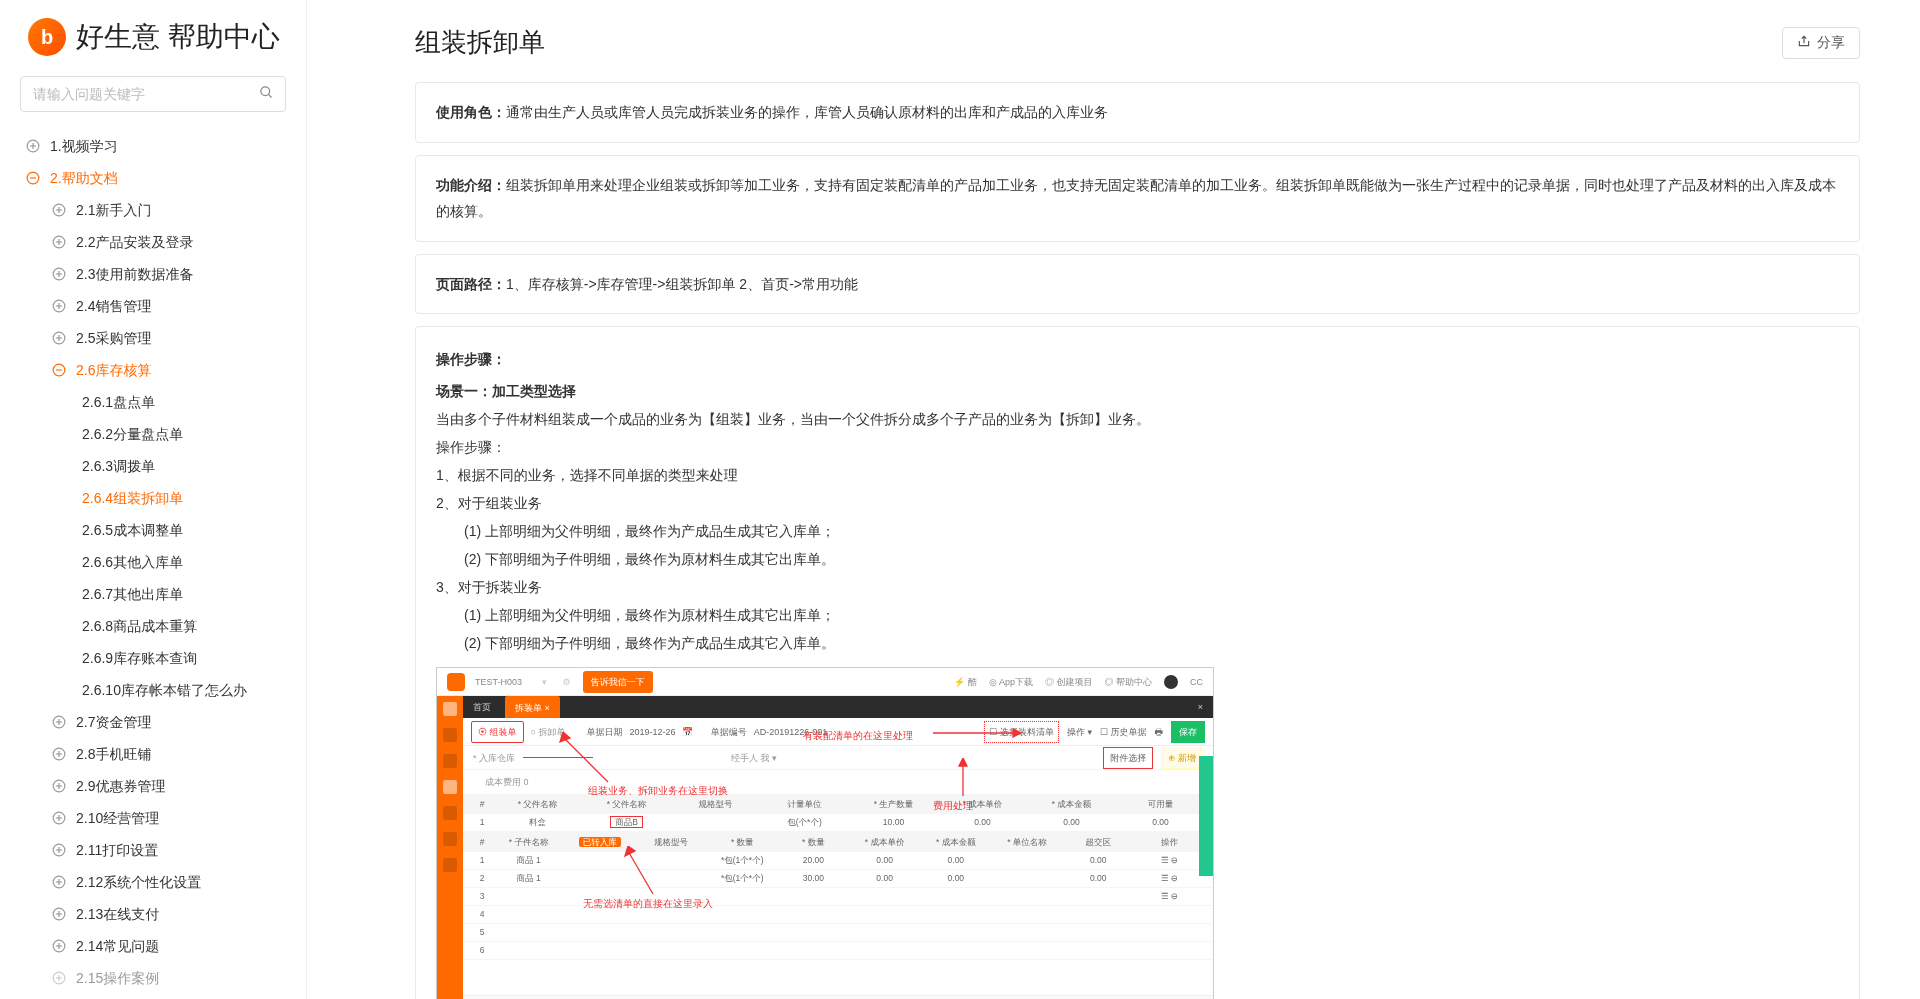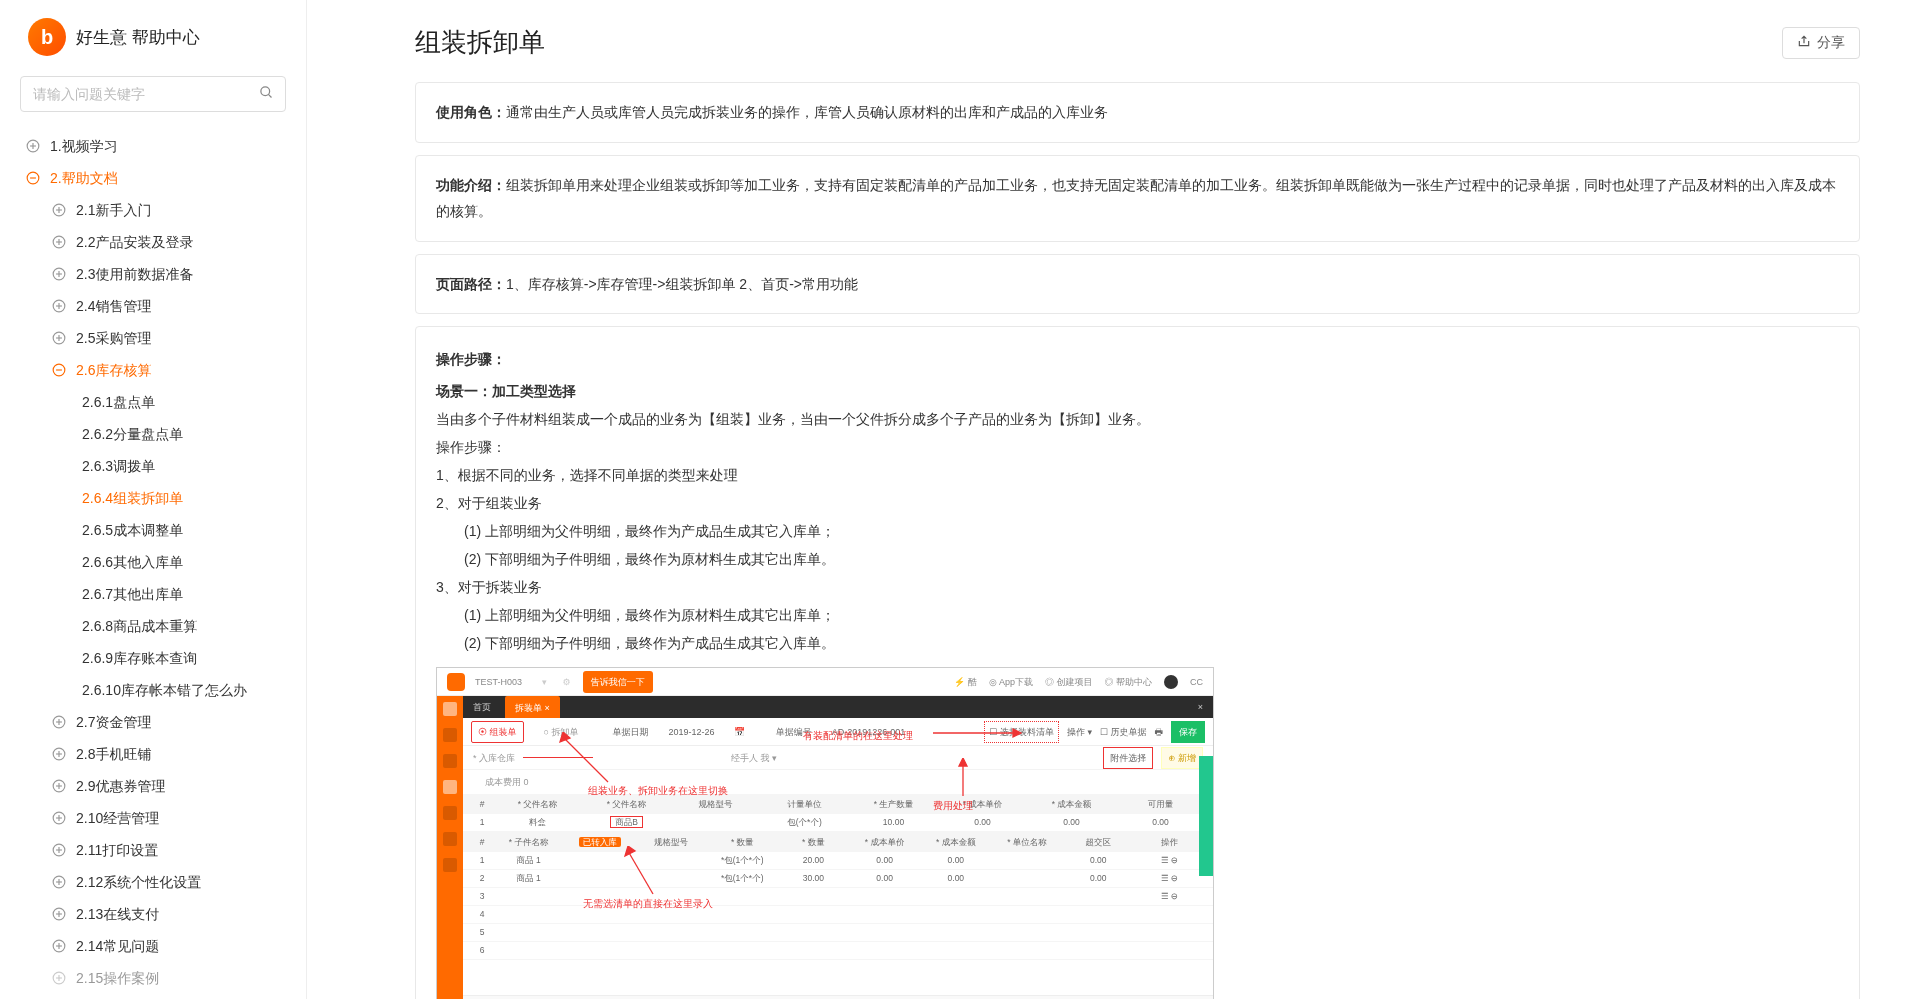--- a/index.html
+++ b/index.html
@@ -3,21 +3,21 @@
 <meta charset="utf-8">
 <style>
   * { margin: 0; padding: 0; box-sizing: border-box; }
   body { font-family: "Microsoft YaHei", Arial, sans-serif; background: #fff; color: #333; font-size: 14px; }
   .page { display: flex; width: 1920px; min-height: 999px; }
   
   
   .sidebar { width: 307px; padding: 18px 20px 0 20px; border-right: 1px solid #eee; }
   .logo-row { display: flex; align-items: center; gap: 10px; margin-bottom: 20px; padding-left: 8px; }
   .logo-circle { width: 38px; height: 38px; border-radius: 50%; background: linear-gradient(135deg, #ff7a00, #ff4d00); color: #fff; font-weight: bold; display: flex; align-items: center; justify-content: center; font-size: 20px; }
-  .logo-text { font-size: 17px; font-weight: 500; color: #222; }
+  .logo-text { font-size: 28px; font-weight: 500; color: #222; }
   .search-box { position: relative; margin-bottom: 18px; }
   .search-box input { width: 100%; height: 36px; padding: 0 36px 0 12px; border: 1px solid #ddd; border-radius: 4px; font-size: 14px; color: #333; }
   .search-box input::placeholder { color: #bbb; }
   .search-box .search-icon { position: absolute; right: 12px; top: 50%; transform: translateY(-50%); color: #888; font-size: 15px; }
   
   .nav { list-style: none; }
   .nav li { line-height: 32px; font-size: 14px; }
   .nav .lvl1 > a, .nav .lvl2 > a, .nav .lvl3 > a { display: flex; align-items: center; color: #333; text-decoration: none; cursor: pointer; }
   .nav .lvl1 > a { padding-left: 4px; font-weight: 500; }
   .nav .lvl2 > a { padding-left: 30px; }
@@ -53,21 +53,21 @@
   
   .embed .body { display: flex; height: calc(100% - 28px); }
   .embed .sidemenu { width: 26px; background: #ff6a00; display: flex; flex-direction: column; align-items: center; padding-top: 6px; gap: 12px; }
   .embed .sidemenu .sm-item { width: 14px; height: 14px; background: rgba(255,255,255,0.5); border-radius: 2px; }
   .embed .sidemenu .sm-item.dark { background: rgba(0,0,0,0.15); }
   .embed .content { flex: 1; position: relative; }
   
   .embed .tabbar { height: 22px; background: #2c2c2c; display: flex; align-items: center; padding: 0 10px; color: #ccc; gap: 14px; }
   .embed .tabbar .tab-active { background: #ff6a00; color: #fff; padding: 3px 10px; border-radius: 2px 2px 0 0; position: relative; top: 1px; }
   
-  .embed .toolbar { height: 28px; background: #fff; display: flex; align-items: center; padding: 0 8px; border-bottom: 1px solid #eee; gap: 20px; position: relative; }
+  .embed .toolbar { height: 28px; background: #fff; display: flex; align-items: center; padding: 0 8px; border-bottom: 1px solid #eee; gap: 7px; position: relative; }
   .embed .radio-red { border: 1px solid #e33; color: #e33; padding: 1px 6px; border-radius: 2px; font-size: 9px; }
   .embed .toolbar .right-tools { margin-left: auto; display: flex; gap: 8px; align-items: center; }
   .embed .toolbar .dotted-box { border: 1px dotted #e33; padding: 1px 4px; }
   .embed .toolbar .green-save { background: #1bbf66; color: #fff; padding: 2px 8px; border-radius: 0; }
   
   .embed .formrow { height: 24px; display: flex; align-items: center; padding: 0 10px; gap: 8px; border-bottom: 1px solid #f3f3f3; }
   .embed .formrow .fld { color: #999; }
   .embed .formrow .red-underline { border-bottom: 1px solid #e33; display: inline-block; min-width: 70px; }
   
   .embed .anno { position: absolute; color: #e33; font-size: 10px; font-weight: 500; }

